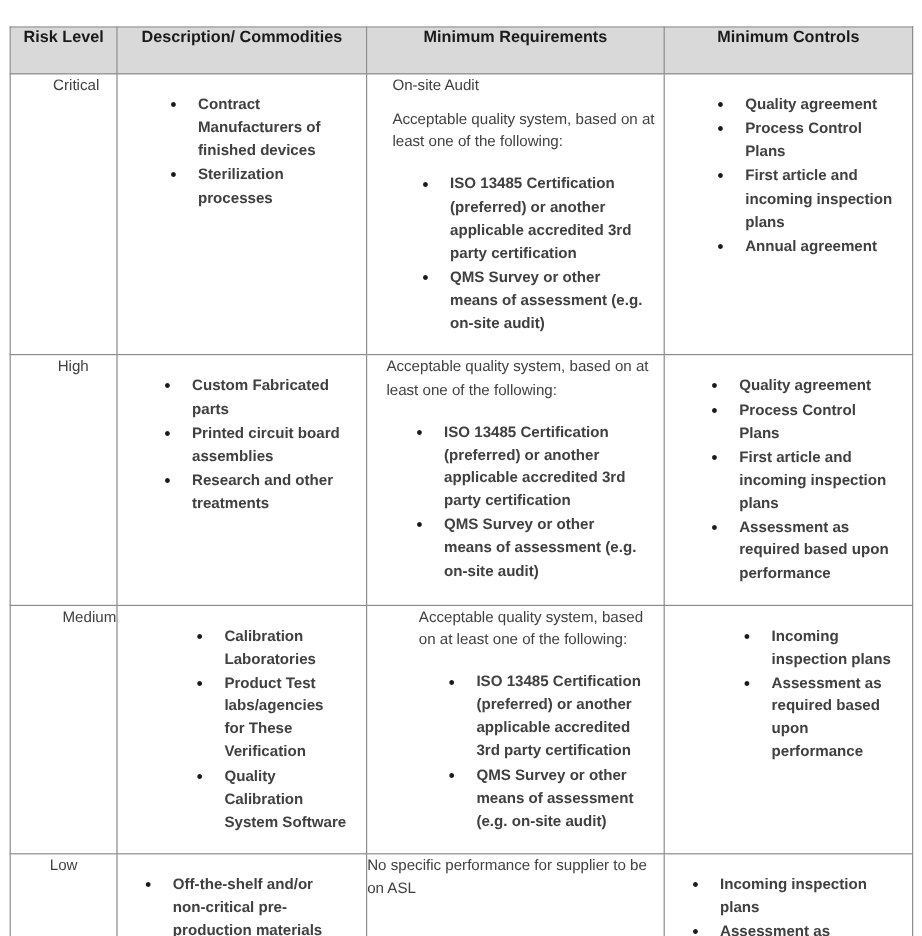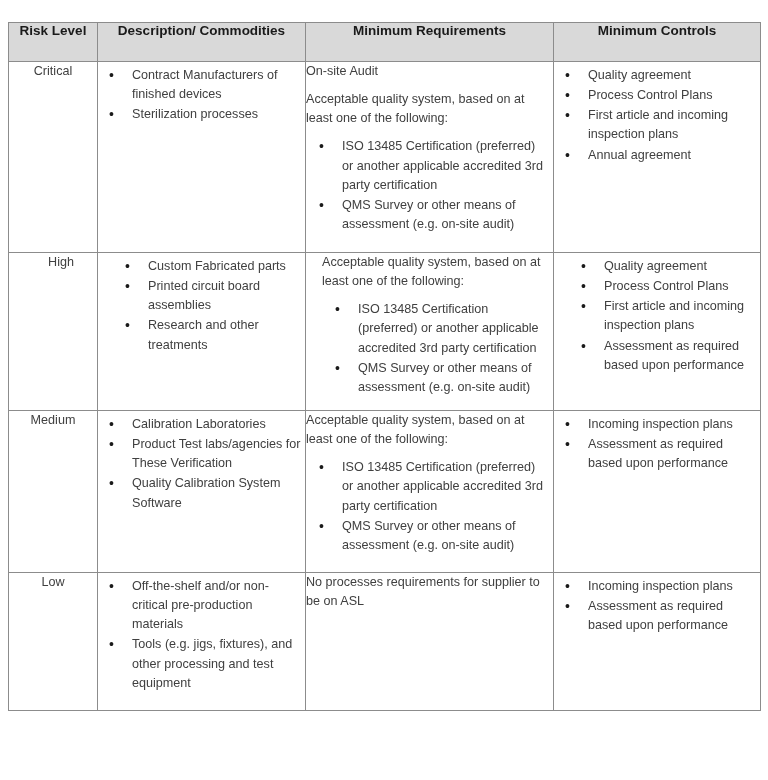--- a/index.html
+++ b/index.html
@@ -67,23 +67,24 @@
   .text-cell {
     padding: 9px 10px 6px 10px;
   }
 
   .text-cell p {
     margin: 0 0 9px 0;
   }
   .text-cell p:last-child { margin-bottom: 0; }
 
   .text-cell ul {
-    margin: 4px;
+    margin: 16px;
     padding: 0;
     list-style: none;
+    font-weight: bold;
   }
 
   .text-cell ul li {
     position: relative;
     padding-left: 30px;
     margin: 0 0 1px 0;
   }
 
   .text-cell ul li::before {
     content: "\2022";
@@ -97,23 +98,23 @@
 
   
   .text-cell ul.sub li {
     padding-left: 32px;
   }
   .text-cell ul.sub li::before {
     left: 9px;
   }
 
   
-  tr.row-critical   td { height: 190px; }
+  tr.row-critical   td { height: 190px; padding-left: 21px; }
   tr.row-high       td { height: 157px; padding-left: 16px; }
-  tr.row-medium     td { height: 161px; }
+  tr.row-medium     td { height: 161px; padding-left: 43px; }
   tr.row-low        td { height: 137px; }
   tr.row-negligible td { height: 73px; }
 </style>
 </head>
 <body>
 
 <div class="table-wrap">
   <table class="risk-table">
     <colgroup>
       <col class="c-risk">
@@ -209,21 +210,21 @@
 
       <tr class="row-low">
         <td class="risk-cell">Low</td>
         <td class="text-cell">
           <ul>
             <li>Off-the-shelf and/or non-critical pre-production materials</li>
             <li>Tools (e.g. jigs, fixtures), and other processing and test equipment</li>
           </ul>
         </td>
         <td class="text-cell">
-          <p>No processes requirements for supplier to be on ASL</p>
+          <p>No specific performance for supplier to be on ASL</p>
         </td>
         <td class="text-cell">
           <ul>
             <li>Incoming inspection plans</li>
             <li>Assessment as required based upon performance</li>
           </ul>
         </td>
       </tr>
 
 

